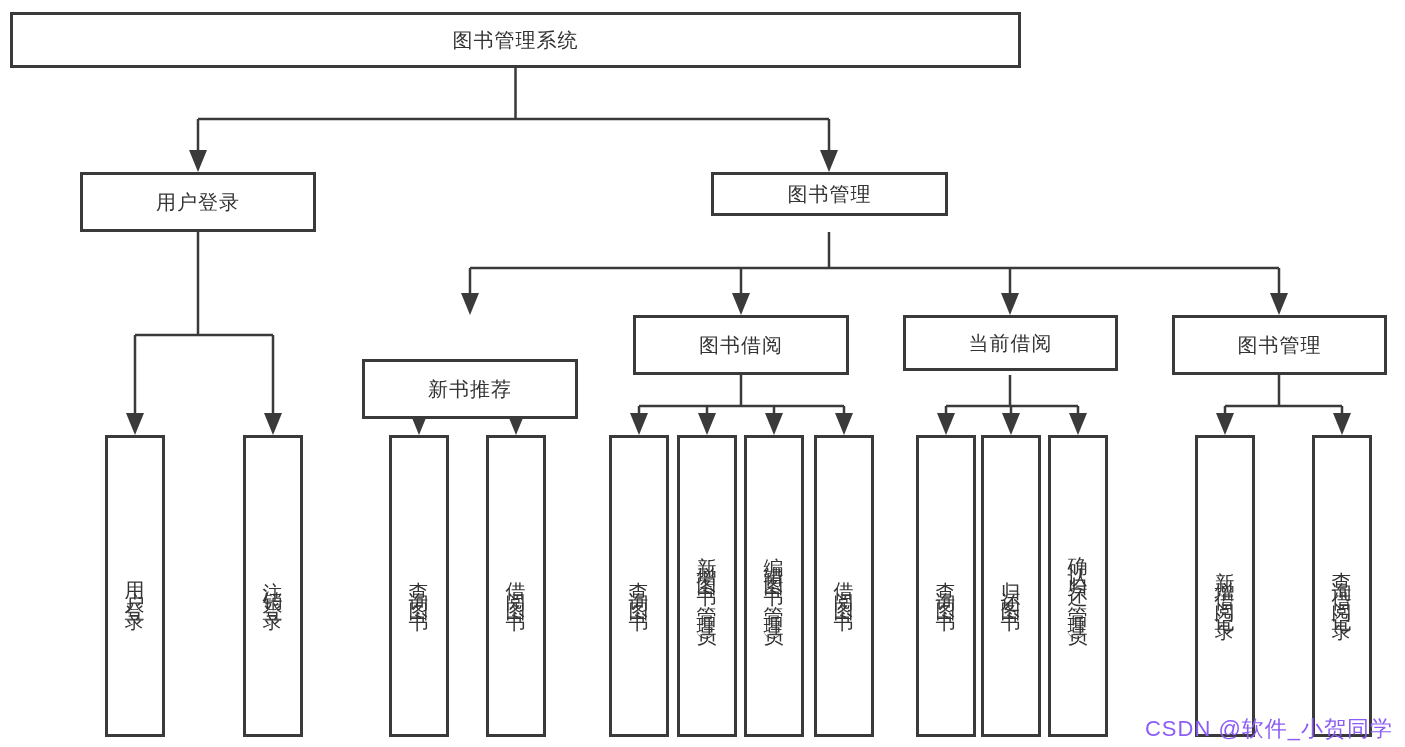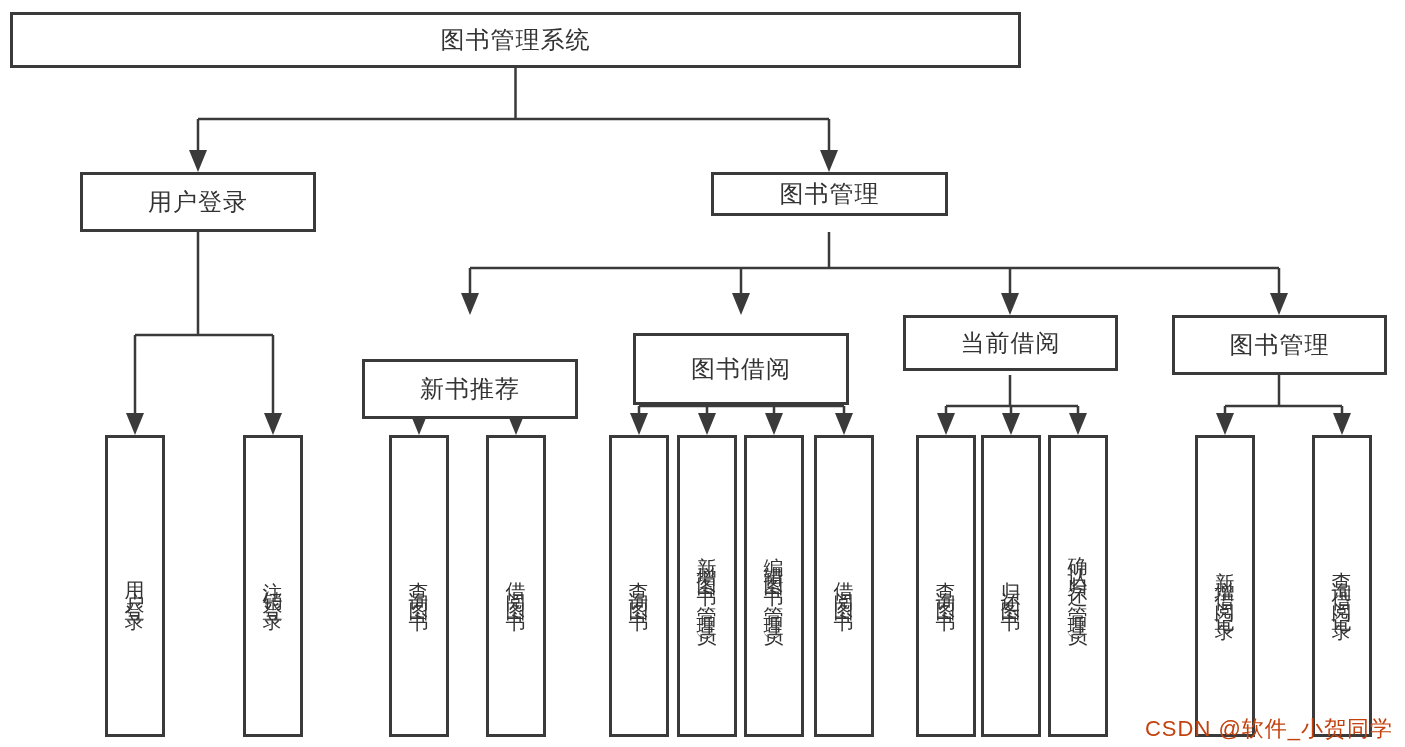--- a/index.html
+++ b/index.html
@@ -26,40 +26,40 @@
     position: absolute;
     box-sizing: border-box;
     border: 3px solid #3a3a3a;
     background: #ffffff;
     display: flex;
     align-items: center;
     justify-content: center;
     z-index: 2;
   }
   .node.h span {
-    font-size: 24px;
+    font-size: 20px;
     color: #333333;
     letter-spacing: 1px;
     white-space: nowrap;
   }
   .node.v span {
     writing-mode: vertical-rl;
     text-orientation: mixed;
     font-size: 20px;
     color: #333333;
     letter-spacing: 10px;
     line-height: 1;
     white-space: nowrap;
   }
   .watermark {
     position: absolute;
     right: 12px;
     bottom: 3px;
     font-size: 22px;
-    color: #c2410c;
+    color: #8b5cf6;
     z-index: 5;
     letter-spacing: 1px;
     white-space: nowrap;
     margin-left: 16px;
   }
 </style>
 </head>
 <body>
 
 <div id="stage">
@@ -111,21 +111,21 @@
   <div class="node h" style="left:80px; top:172px; width:236px; height:60px;">
     <span>用户登录</span>
   </div>
   <div class="node h" style="left:711px; top:172px; width:237px; height:44px;">
     <span>图书管理</span>
   </div>
 
   <div class="node h" style="left:362px; top:315px; width:216px; height:60px;margin-top:44px;">
     <span>新书推荐</span>
   </div>
-  <div class="node h" style="left:633px; top:333px; width:216px; height:72px;">
+  <div class="node h" style="left:633px; top:315px; width:216px; height:60px;">
     <span>图书借阅</span>
   </div>
   <div class="node h" style="left:903px; top:315px; width:215px; height:56px;">
     <span>当前借阅</span>
   </div>
   <div class="node h" style="left:1172px; top:315px; width:215px; height:60px;">
     <span>图书管理</span>
   </div>
 
   <div class="node v" style="left:105px; top:435px; width:60px; height:302px;">

